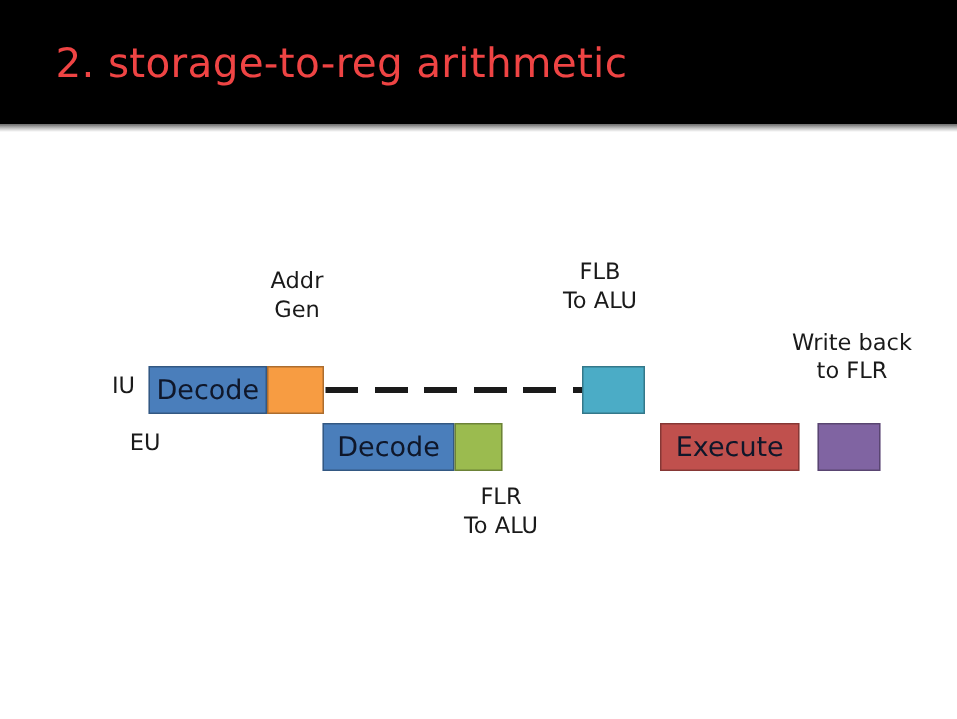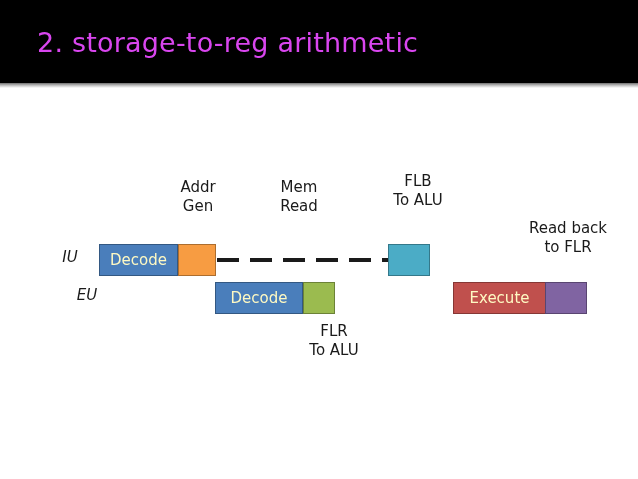--- a/index.html
+++ b/index.html
@@ -25,21 +25,21 @@
     background: #000000;
   }
   #title-text {
     position: absolute;
     left: 37px;
     top: 27px;
     font-family: "DejaVu Sans", sans-serif;
     font-size: 27px;
     font-weight: 400;
     letter-spacing: 0.2px;
-    color: #d946ef;
+    color: #ef4444;
     white-space: nowrap;
   }
   #title-rule {
     position: absolute;
     left: 0;
     top: 83px;
     width: 638px;
     height: 5px;
     background: linear-gradient(to bottom, #6e6e6e 0%, #9c9c9c 25%, #c9c9c9 55%, #ffffff 100%);
   }
@@ -55,34 +55,34 @@
 
   .lbl {
     position: absolute;
     font-family: "DejaVu Sans", sans-serif;
     font-size: 15px;
     color: #1a1a1a;
     line-height: 19px;
     text-align: center;
     white-space: pre-line;
   }
-  .lbl.left { text-align: center; font-style: italic; }
+  .lbl.left { text-align: right; }
 
   .bar {
     position: absolute;
     box-sizing: border-box;
     border: 1px solid rgba(0,0,0,0.30);
     display: flex;
     align-items: center;
     justify-content: center;
   }
   .bar-label {
     font-family: "DejaVu Sans", sans-serif;
-    font-size: 15px;
-    color: #fef9c3;
+    font-size: 18px;
+    color: #0f172a;
     white-space: nowrap;
   }
 
   #dashline {
     position: absolute;
     height: 4px;
     background: repeating-linear-gradient(
       to right,
       #1a1a1a 0px, #1a1a1a 22px,
       rgba(0,0,0,0) 22px, rgba(0,0,0,0) 33px
@@ -95,27 +95,25 @@
 <div id="title-band">
   <div id="title-text">2. storage-to-reg arithmetic</div>
 </div>
 <div id="title-rule"></div>
 
 <div id="diagram">
 
   <div class="lbl" style="left:165px; top:90px; width:66px;">Addr
 Gen</div>
 
-  <div class="lbl" style="left:263px; top:90px; width:72px;">Mem
-Read</div>
 
-  <div class="lbl" style="left:377px; top:84px; width:82px;">FLB
+  <div class="lbl" style="left:359px; top:84px; width:82px;">FLB
 To ALU</div>
 
-  <div class="lbl" style="left:508px; top:131px; width:120px;">Read back
+  <div class="lbl" style="left:508px; top:131px; width:120px;">Write back
 to FLR</div>
 
   <div class="lbl left" style="left:50px; top:160px; width:40px;">IU</div>
 
   <div class="lbl left" style="left:67px; top:198px; width:40px;">EU</div>
 
   <div class="bar" style="left:99px; top:156px; width:79px; height:32px; background:#4A7EBB;">
     <span class="bar-label">Decode</span>
   </div>
 
@@ -130,21 +128,21 @@
   </div>
 
   <div class="bar" style="left:215px; top:194px; width:88px; height:32px; background:#4A7EBB;">
     <span class="bar-label">Decode</span>
   </div>
 
   <div class="bar" style="left:303px; top:194px; width:32px; height:32px; background:#9BBB4F;">
     <span class="bar-label"></span>
   </div>
 
-  <div class="bar" style="left:453px; top:194px; width:93px; height:32px; background:#C0504D;">
+  <div class="bar" style="left:440px; top:194px; width:93px; height:32px; background:#C0504D;">
     <span class="bar-label">Execute</span>
   </div>
 
   <div class="bar" style="left:545px; top:194px; width:42px; height:32px; background:#8064A2;">
     <span class="bar-label"></span>
   </div>
 
   <div class="lbl" style="left:293px; top:234px; width:82px;">FLR
 To ALU</div>
 

